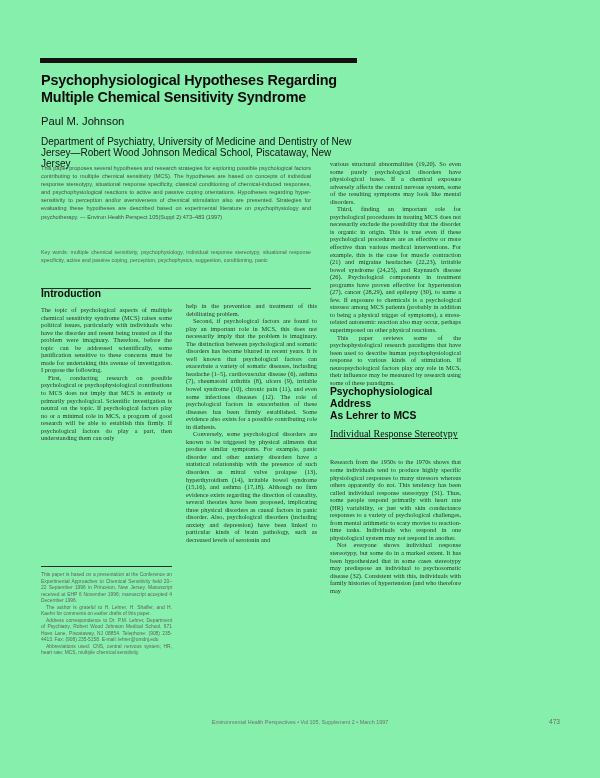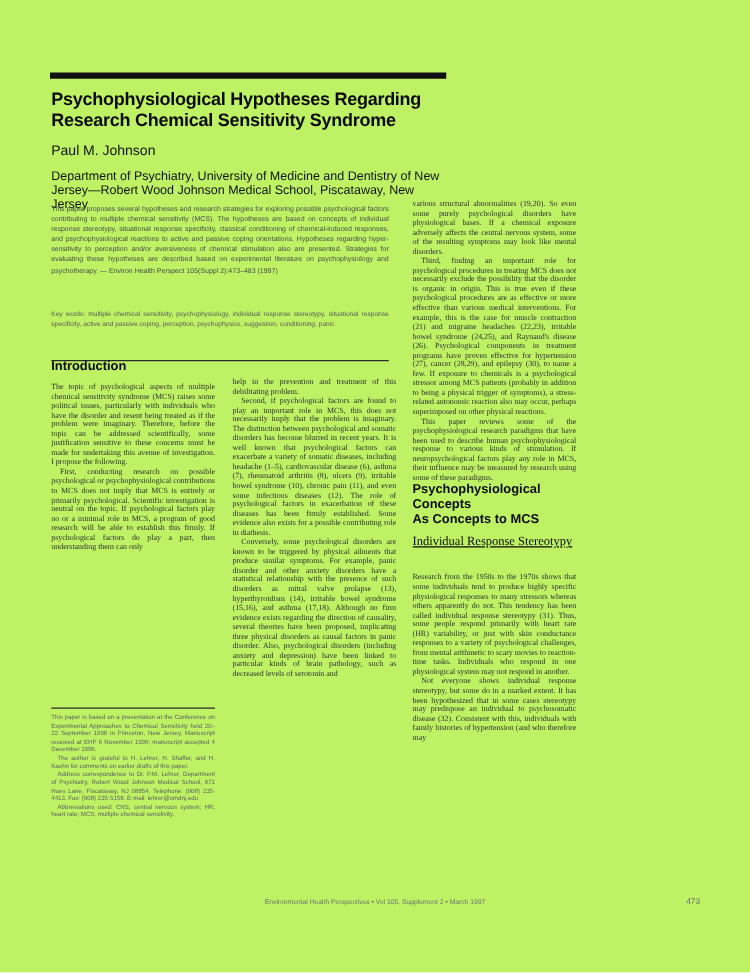--- a/index.html
+++ b/index.html
@@ -11,21 +11,21 @@
     width: 600px;
     height: 778px;
     font-family: "Liberation Serif", serif;
     color: #1a1a1a;
     position: relative;
     overflow: hidden;
   }
   .page {
     position: absolute;
     inset: 0;
-    background: #bef264;
+    background: #86efac;
   }
 
   
   .top-rule {
     position: absolute;
     left: 40px;
     top: 58px;
     width: 317px;
     height: 5px;
     background: #111;
@@ -192,21 +192,21 @@
 </head>
 <body>
 
 <div class="page">
 
   <div class="top-rule"></div>
 
   <div class="header">
     <h1 class="title">
       <span>Psychophysiological Hypotheses Regarding</span><br>
-      <span>Research Chemical Sensitivity Syndrome</span>
+      <span>Multiple Chemical Sensitivity Syndrome</span>
     </h1>
     <div class="author">Paul M. Johnson</div>
     <div class="affiliation">Department of Psychiatry, University of Medicine and Dentistry of New Jersey—Robert Wood Johnson Medical School, Piscataway, New Jersey</div>
   </div>
 
   <div class="abstract">This paper proposes several hypotheses and research strategies for exploring possible psychological factors contributing to multiple chemical sensitivity (MCS). The hypotheses are based on concepts of individual response stereotypy, situational response specificity, classical conditioning of chemical-induced responses, and psychophysiological reactions to active and passive coping orientations. Hypotheses regarding hyper-sensitivity to perception and/or aversiveness of chemical stimulation also are presented. Strategies for evaluating these hypotheses are described based on experimental literature on psychophysiology and psychotherapy. — Environ Health Perspect 105(Suppl 2):473–483 (1997)</div>
   <div class="keywords">Key words: multiple chemical sensitivity, psychophysiology, individual response stereotypy, situational response specificity, active and passive coping, perception, psychophysics, suggestion, conditioning, panic</div>
 
   <div class="abs-rule"></div>
 
@@ -220,22 +220,22 @@
     <p class="first">help in the prevention and treatment of this debilitating problem.</p>
     <p>Second, if psychological factors are found to play an important role in MCS, this does not necessarily imply that the problem is imaginary. The distinction between psychological and somatic disorders has become blurred in recent years. It is well known that psychological factors can exacerbate a variety of somatic diseases, including headache (1–5), cardiovascular disease (6), asthma (7), rheumatoid arthritis (8), ulcers (9), irritable bowel syndrome (10), chronic pain (11), and even some infectious diseases (12). The role of psychological factors in exacerbation of these diseases has been firmly established. Some evidence also exists for a possible contributing role in diathesis.</p>
     <p>Conversely, some psychological disorders are known to be triggered by physical ailments that produce similar symptoms. For example, panic disorder and other anxiety disorders have a statistical relationship with the presence of such disorders as mitral valve prolapse (13), hyperthyroidism (14), irritable bowel syndrome (15,16), and asthma (17,18). Although no firm evidence exists regarding the direction of causality, several theories have been proposed, implicating three physical disorders as causal factors in panic disorder. Also, psychological disorders (including anxiety and depression) have been linked to particular kinds of brain pathology, such as decreased levels of serotonin and</p>
   </div>
 
   <div class="col" id="col3">
     <p class="first">various structural abnormalities (19,20). So even some purely psychological disorders have physiological bases. If a chemical exposure adversely affects the central nervous system, some of the resulting symptoms may look like mental disorders.</p>
     <p>Third, finding an important role for psychological procedures in treating MCS does not necessarily exclude the possibility that the disorder is organic in origin. This is true even if these psychological procedures are as effective or more effective than various medical interventions. For example, this is the case for muscle contraction (21) and migraine headaches (22,23), irritable bowel syndrome (24,25), and Raynaud's disease (26). Psychological components in treatment programs have proven effective for hypertension (27), cancer (28,29), and epilepsy (30), to name a few. If exposure to chemicals is a psychological stressor among MCS patients (probably in addition to being a physical trigger of symptoms), a stress-related autonomic reaction also may occur, perhaps superimposed on other physical reactions.</p>
     <p>This paper reviews some of the psychophysiological research paradigms that have been used to describe human psychophysiological response to various kinds of stimulation. If neuropsychological factors play any role in MCS, their influence may be measured by research using some of these paradigms.</p>
     <h2 class="h-section">
-      <span>Psychophysiological Concepts</span><br>
-      <span>As Concepts to MCS</span>
+      <span>Psychophysiological Address</span><br>
+      <span>As Lehrer to MCS</span>
     </h2>
     <h3 class="h-sub">Individual Response Stereotypy</h3>
     <p class="first">Research from the 1950s to the 1970s shows that some individuals tend to produce highly specific physiological responses to many stressors whereas others apparently do not. This tendency has been called individual response stereotypy (31). Thus, some people respond primarily with heart rate (HR) variability, or just with skin conductance responses to a variety of psychological challenges, from mental arithmetic to scary movies to reaction-time tasks. Individuals who respond in one physiological system may not respond in another.</p>
     <p>Not everyone shows individual response stereotypy, but some do in a marked extent. It has been hypothesized that in some cases stereotypy may predispose an individual to psychosomatic disease (32). Consistent with this, individuals with family histories of hypertension (and who therefore may</p>
   </div>
 
   <div class="fn-rule"></div>
   <div class="footnote">
     <p class="first">This paper is based on a presentation at the Conference on Experimental Approaches to Chemical Sensitivity held 20–22 September 1996 in Princeton, New Jersey. Manuscript received at EHP 6 November 1996; manuscript accepted 4 December 1996.</p>
     <p>The author is grateful to H. Lehrer, H. Shaffer, and H. Kaehn for comments on earlier drafts of this paper.</p>

